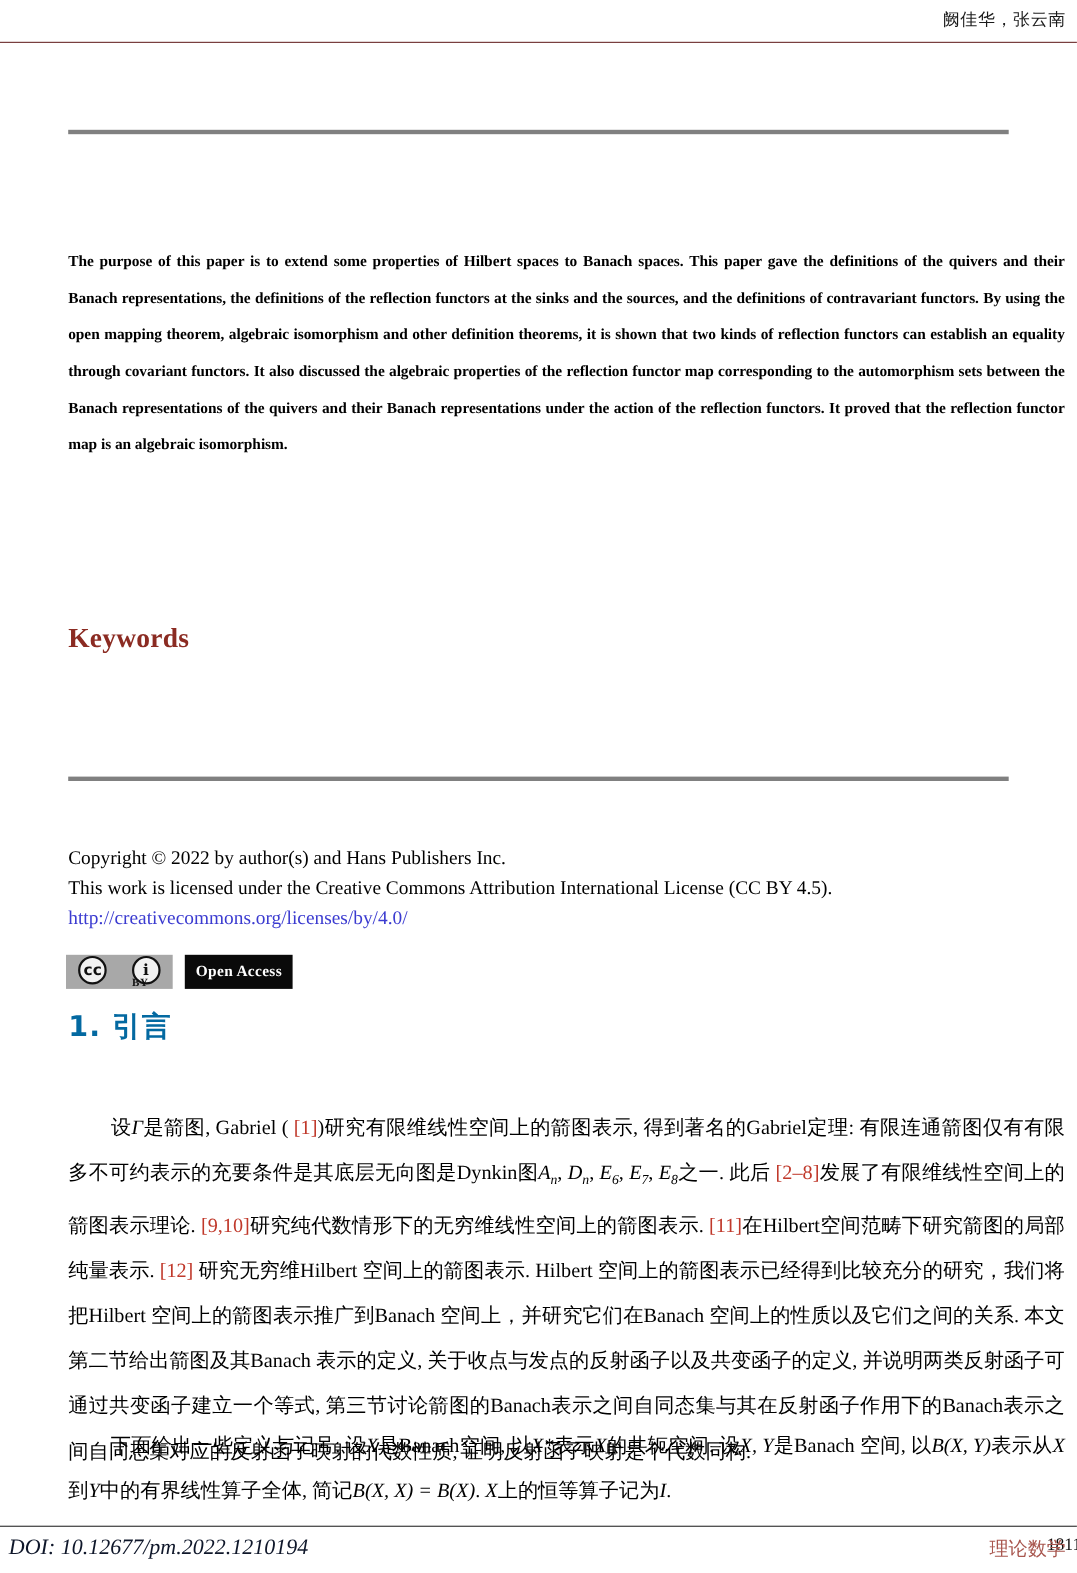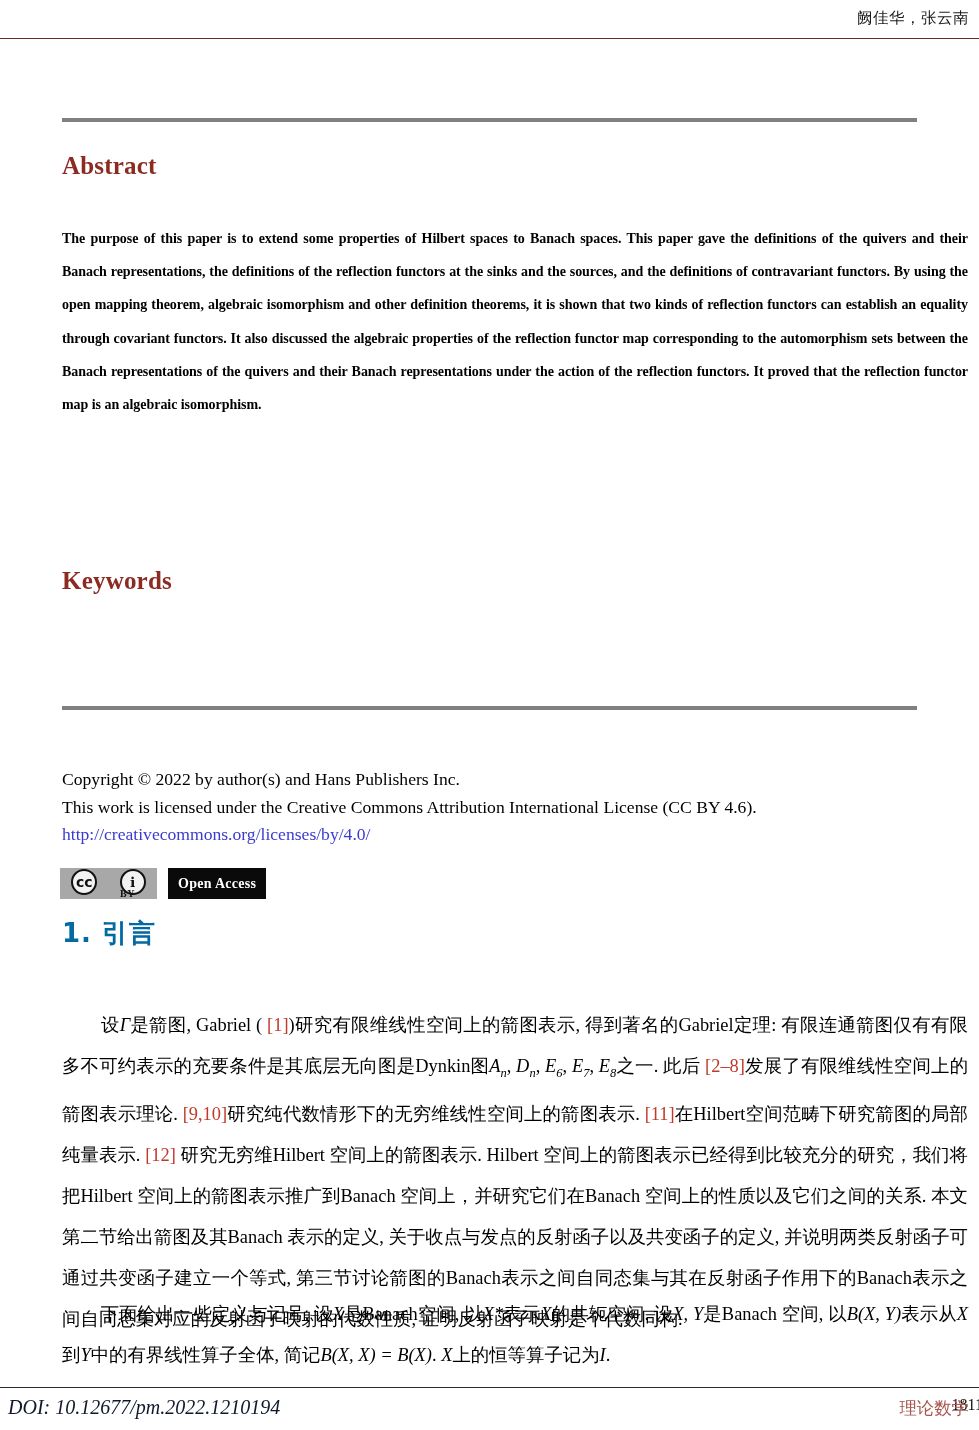--- a/index.html
+++ b/index.html
@@ -241,28 +241,27 @@
 <body>
 
 <div class="page">
 
   <div class="run-head">阙佳华，张云南</div>
   <div class="head-rule"></div>
 
   <div class="gray-rule top"></div>
   <div class="gray-rule bottom"></div>
 
-  <h2 class="sec-head block abs-head">Abstract</h2>
   <div class="block abs-body">The purpose of this paper is to extend some properties of Hilbert spaces to Banach spaces. This paper gave the definitions of the quivers and their Banach representations, the definitions of the reflection functors at the sinks and the sources, and the definitions of contravariant functors. By using the open mapping theorem, algebraic isomorphism and other definition theorems, it is shown that two kinds of reflection functors can establish an equality through covariant functors. It also discussed the algebraic properties of the reflection functor map corresponding to the automorphism sets between the Banach representations of the quivers and their Banach representations under the action of the reflection functors. It proved that the reflection functor map is an algebraic isomorphism.</div>
 
   <h2 class="sec-head block kw-head">Keywords</h2>
 
   <div class="copy-block">
     <div class="copy-line">Copyright © 2022 by author(s) and Hans Publishers Inc.</div>
-    <div class="copy-line">This work is licensed under the Creative Commons Attribution International License (CC BY 4.6).</div>
+    <div class="copy-line">This work is licensed under the Creative Commons Attribution International License (CC BY 4.5).</div>
     <div class="copy-line"><a class="copy-link" href="#">http://creativecommons.org/licenses/by/4.0/</a></div>
   </div>
 
   <div class="badges">
     <div class="cc-badge">
       <span class="cc-circle">cc</span>
       <span class="cc-circle info">ℹ</span>
       <span class="cc-by">BY</span>
     </div>
     <div class="oa-badge">Open Access</div>

